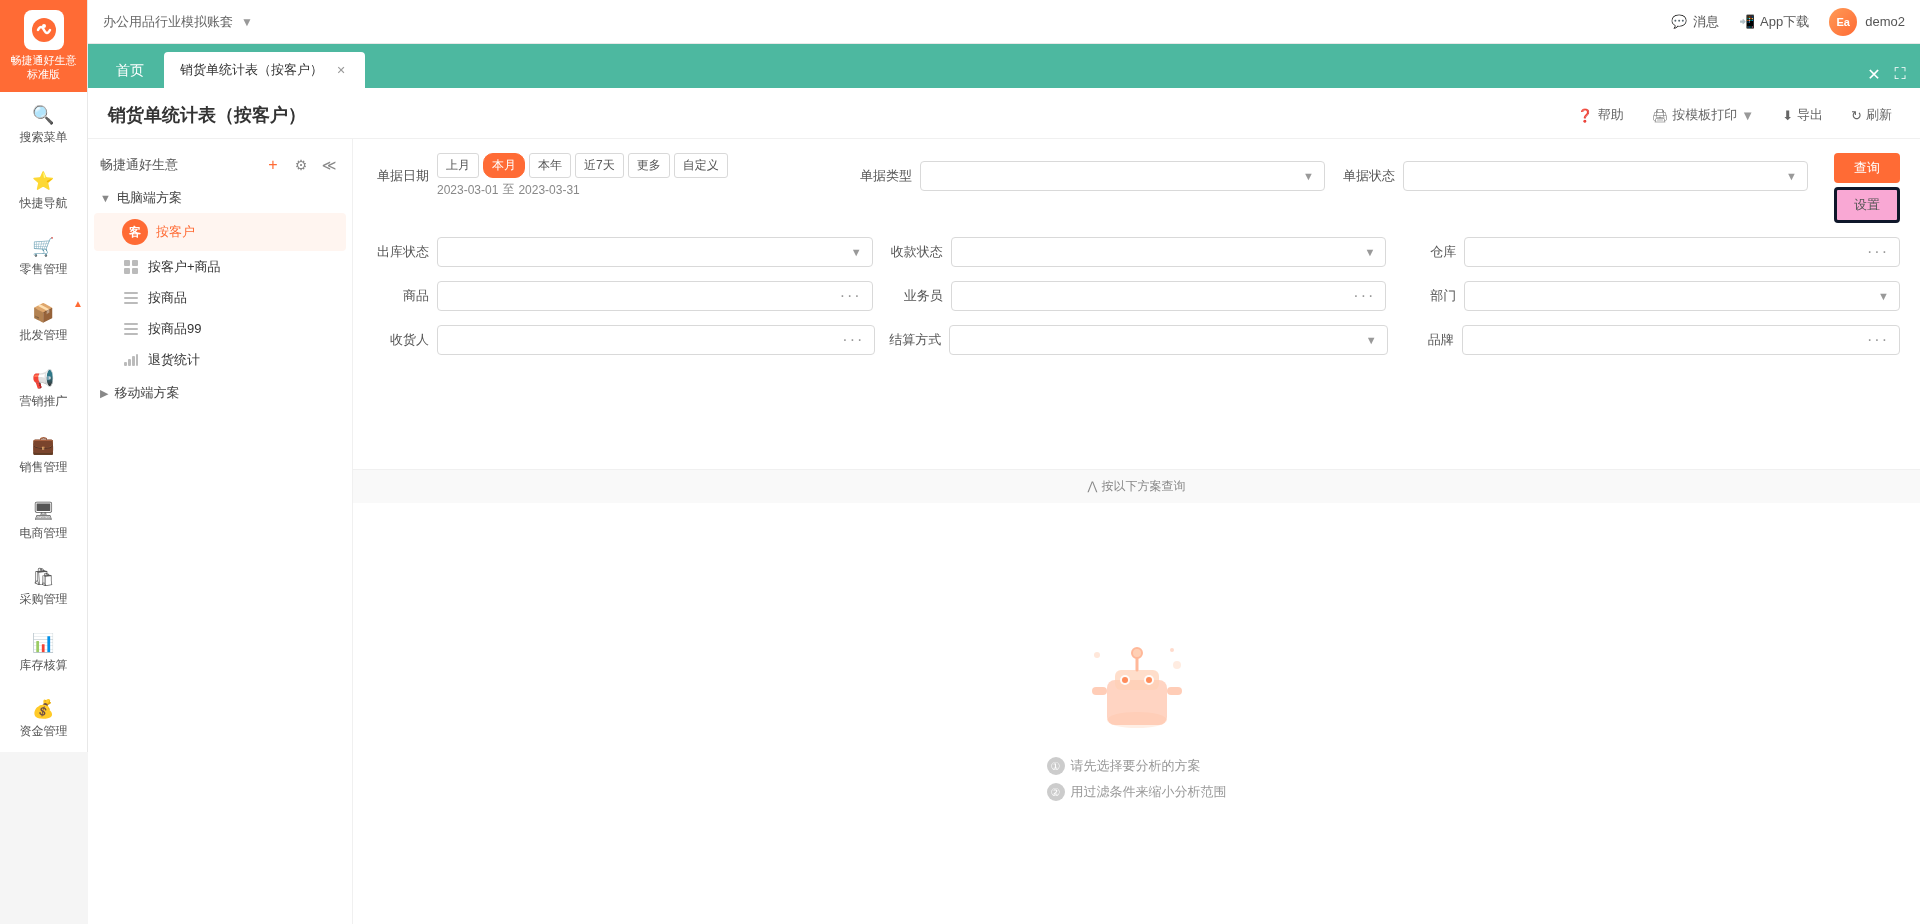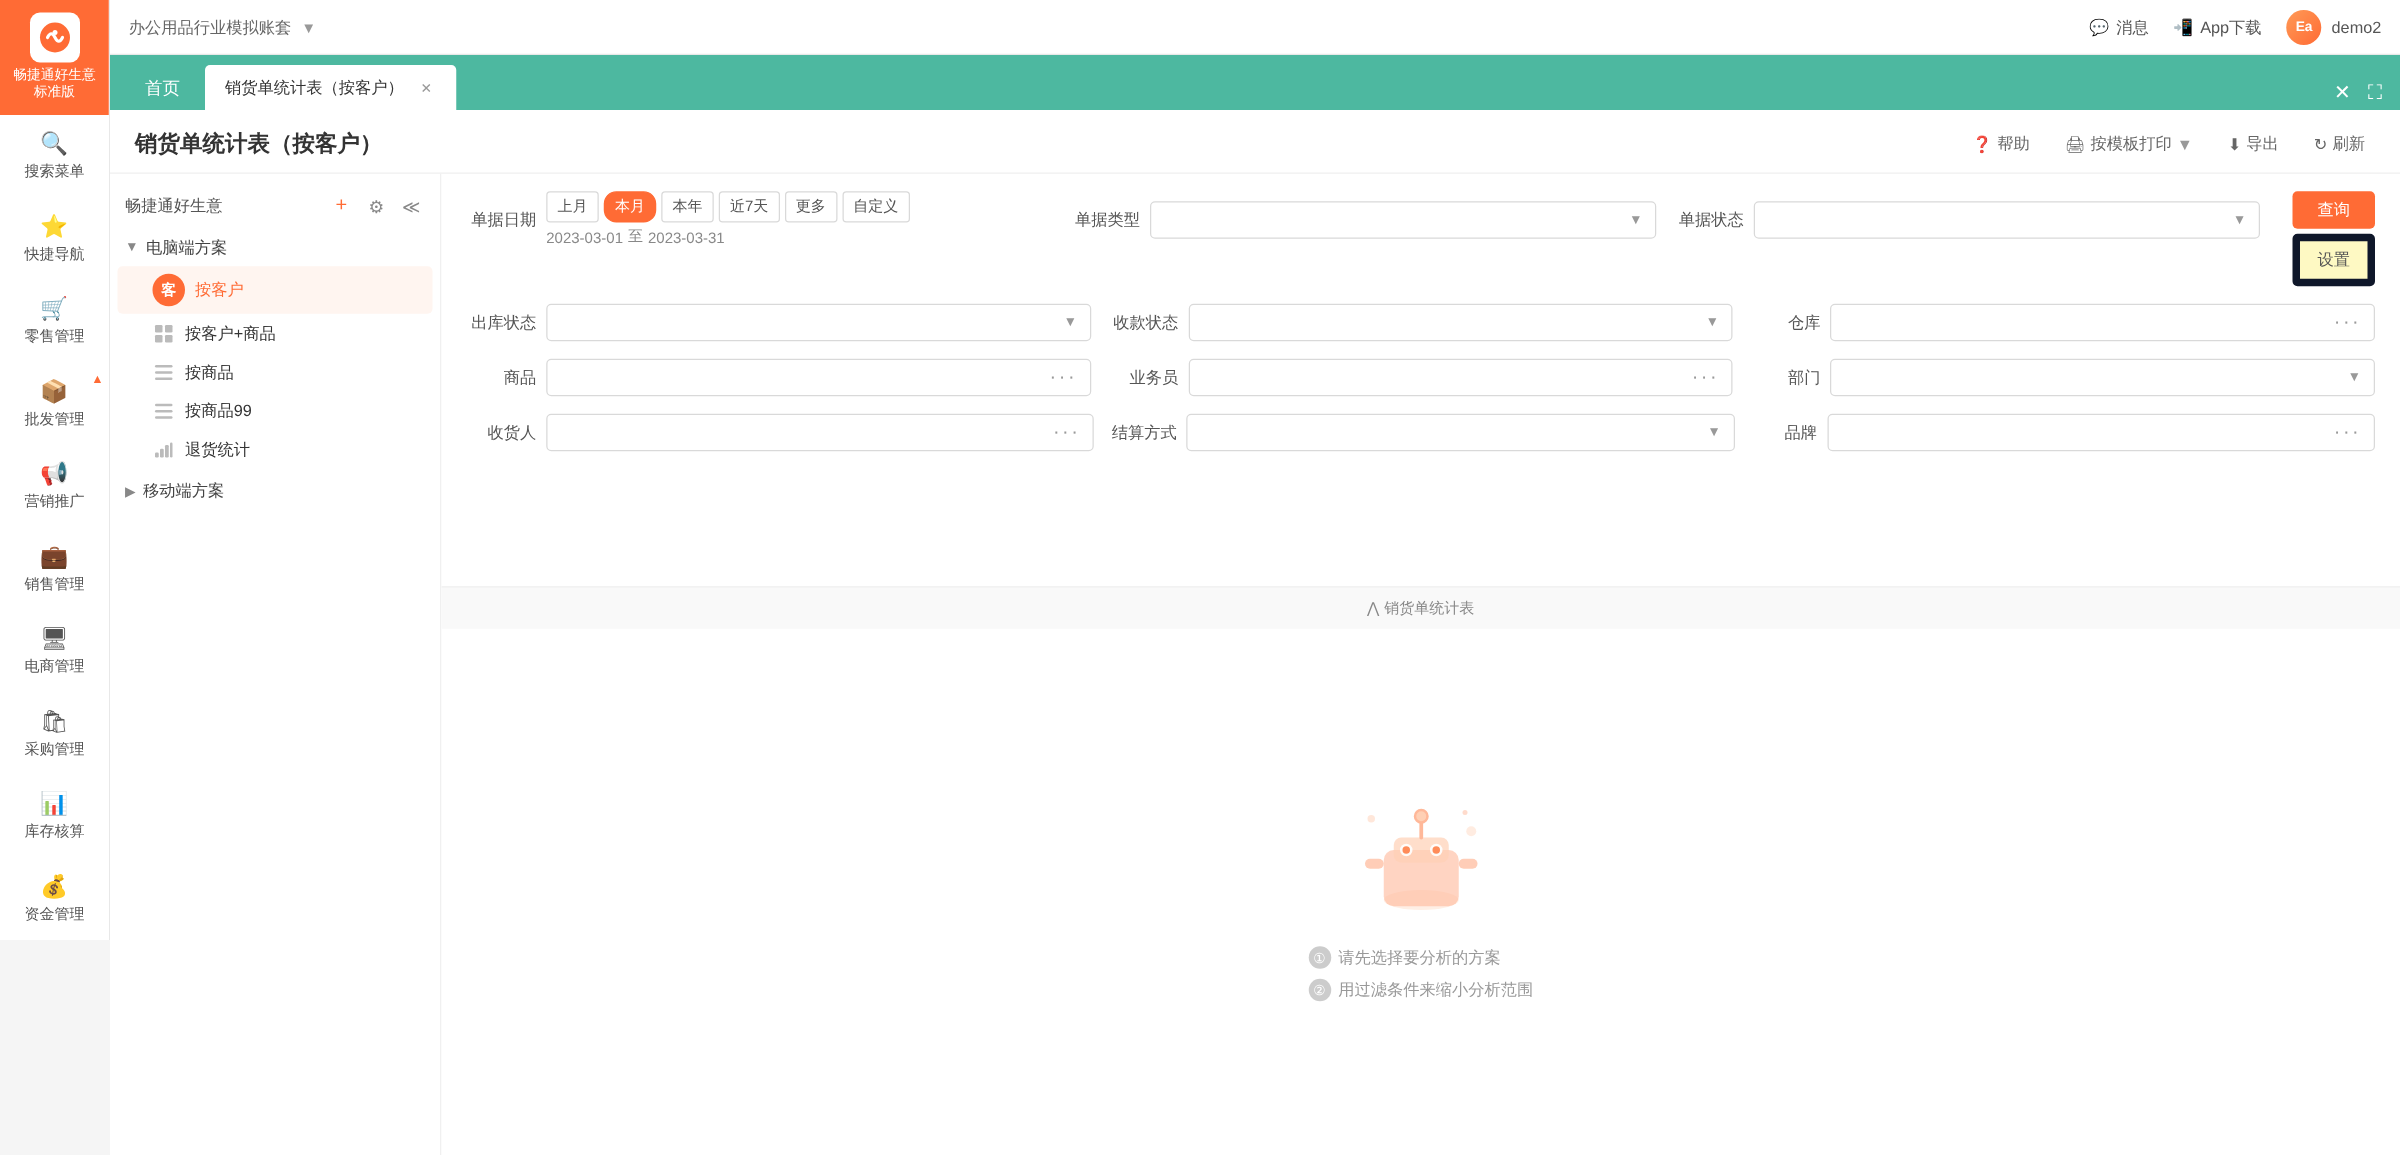--- a/index.html
+++ b/index.html
@@ -75,21 +75,21 @@
     .date-input-range { display: flex; align-items: center; gap: 4px; font-size: 12px; color: #888; }
     .select-arrow { color: #999; font-size: 11px; }
     .select-dots { color: #999; font-size: 16px; letter-spacing: 2px; }
     .filter-item { display: flex; align-items: center; gap: 8px; }
     .filter-item-label { font-size: 13px; color: #555; width: 56px; text-align: right; flex-shrink: 0; }
     .filter-item-control { flex: 1; height: 30px; border: 1px solid #d9d9d9; border-radius: 4px; background: #fff; display: flex; align-items: center; justify-content: space-between; padding: 0 10px; cursor: pointer; font-size: 13px; color: #555; }
 
     
     .action-buttons { display: flex; flex-direction: column; gap: 4px; padding-left: 10px; flex-shrink: 0; }
     .btn-query { background: #ff6b35; color: #fff; border: none; border-radius: 4px; padding: 6px 20px; font-size: 13px; cursor: pointer; }
-    .btn-settings { background: #fef9c3; color: #555; border: 6px solid #0f172a; border-radius: 4px; padding: 6px 14px; font-size: 13px; cursor: pointer; }
+    .btn-settings { background: #f9a8d4; color: #555; border: 3px solid #0f172a; border-radius: 4px; padding: 6px 14px; font-size: 13px; cursor: pointer; }
 
     
     .collapse-bar { display: flex; align-items: center; justify-content: center; padding: 8px; background: #f9f9f9; border-top: 1px solid #f0f0f0; cursor: pointer; color: #888; font-size: 12px; gap: 4px; }
 
     
     .empty-state { flex: 1; display: flex; flex-direction: column; align-items: center; justify-content: center; gap: 12px; padding: 60px 0; }
     .empty-icon { width: 120px; height: 120px; display: flex; align-items: center; justify-content: center; }
     .empty-tips { display: flex; flex-direction: column; gap: 8px; }
     .empty-tip { display: flex; align-items: center; gap: 6px; color: #999; font-size: 13px; }
     .tip-num { width: 18px; height: 18px; border-radius: 50%; background: #ccc; display: flex; align-items: center; justify-content: center; color: #fff; font-size: 11px; flex-shrink: 0; }
@@ -441,21 +441,21 @@
                   <span></span>
                   <span class="select-dots">···</span>
                 </div>
               </div>
             </div>
 
           </div>
 
           <div class="collapse-bar">
             <span>⋀</span>
-            <span>销货单统计表</span>
+            <span>按以下方案查询</span>
           </div>
 
           <div class="empty-state">
             <div class="empty-icon">
               <svg width="120" height="120" viewBox="0 0 120 120" fill="none">
 
                 <ellipse cx="60" cy="95" rx="30" ry="8" fill="#ffe0cc" opacity="0.5"></ellipse>
                 <rect x="30" y="55" width="60" height="45" rx="8" fill="#ffb899" opacity="0.6"></rect>
                 <rect x="38" y="45" width="44" height="20" rx="6" fill="#ffd0b5" opacity="0.7"></rect>
 

